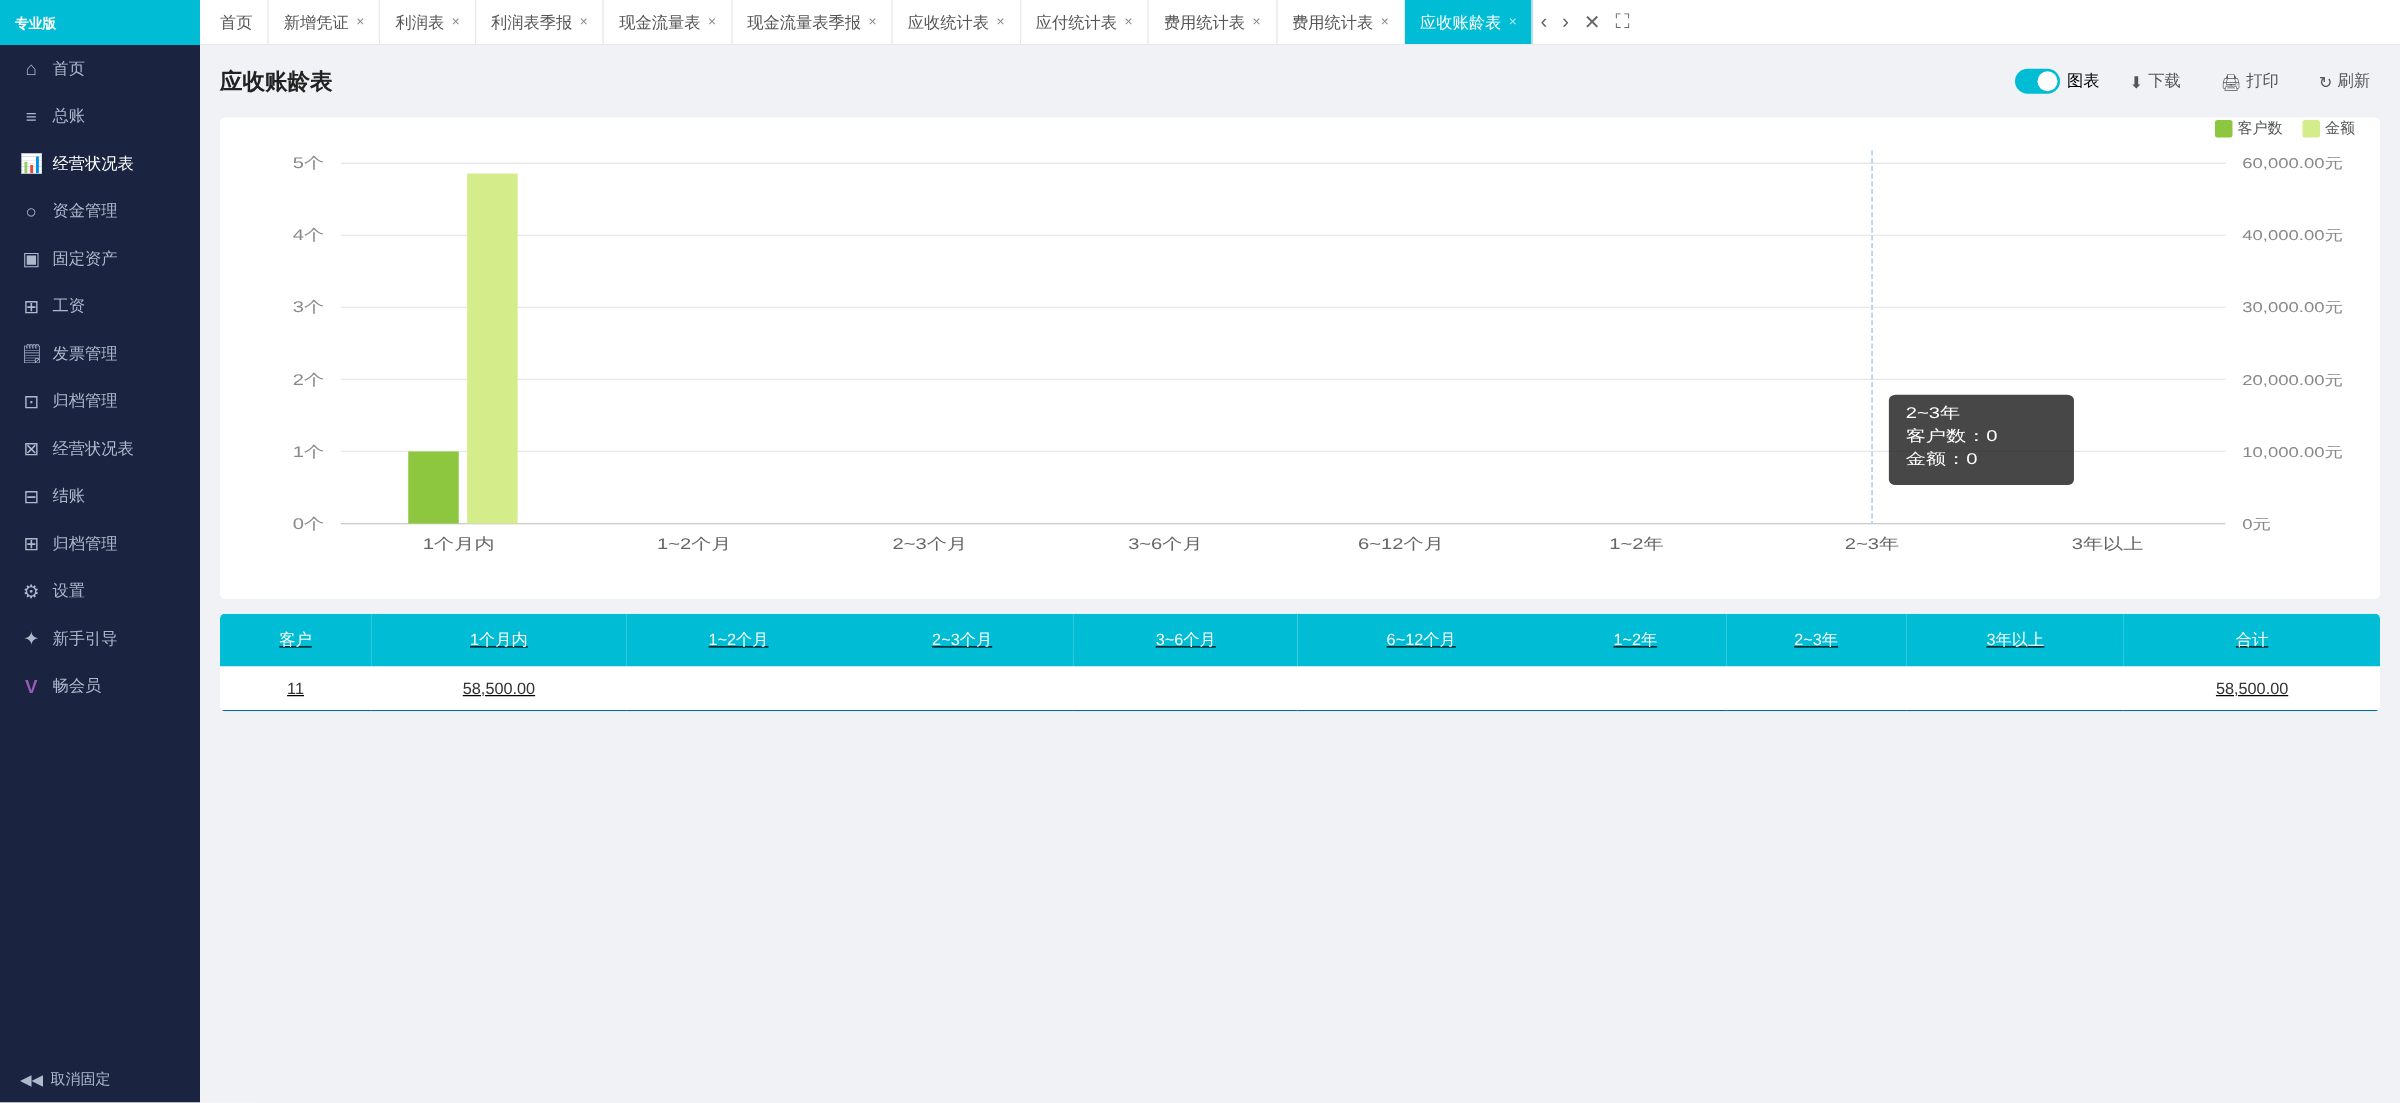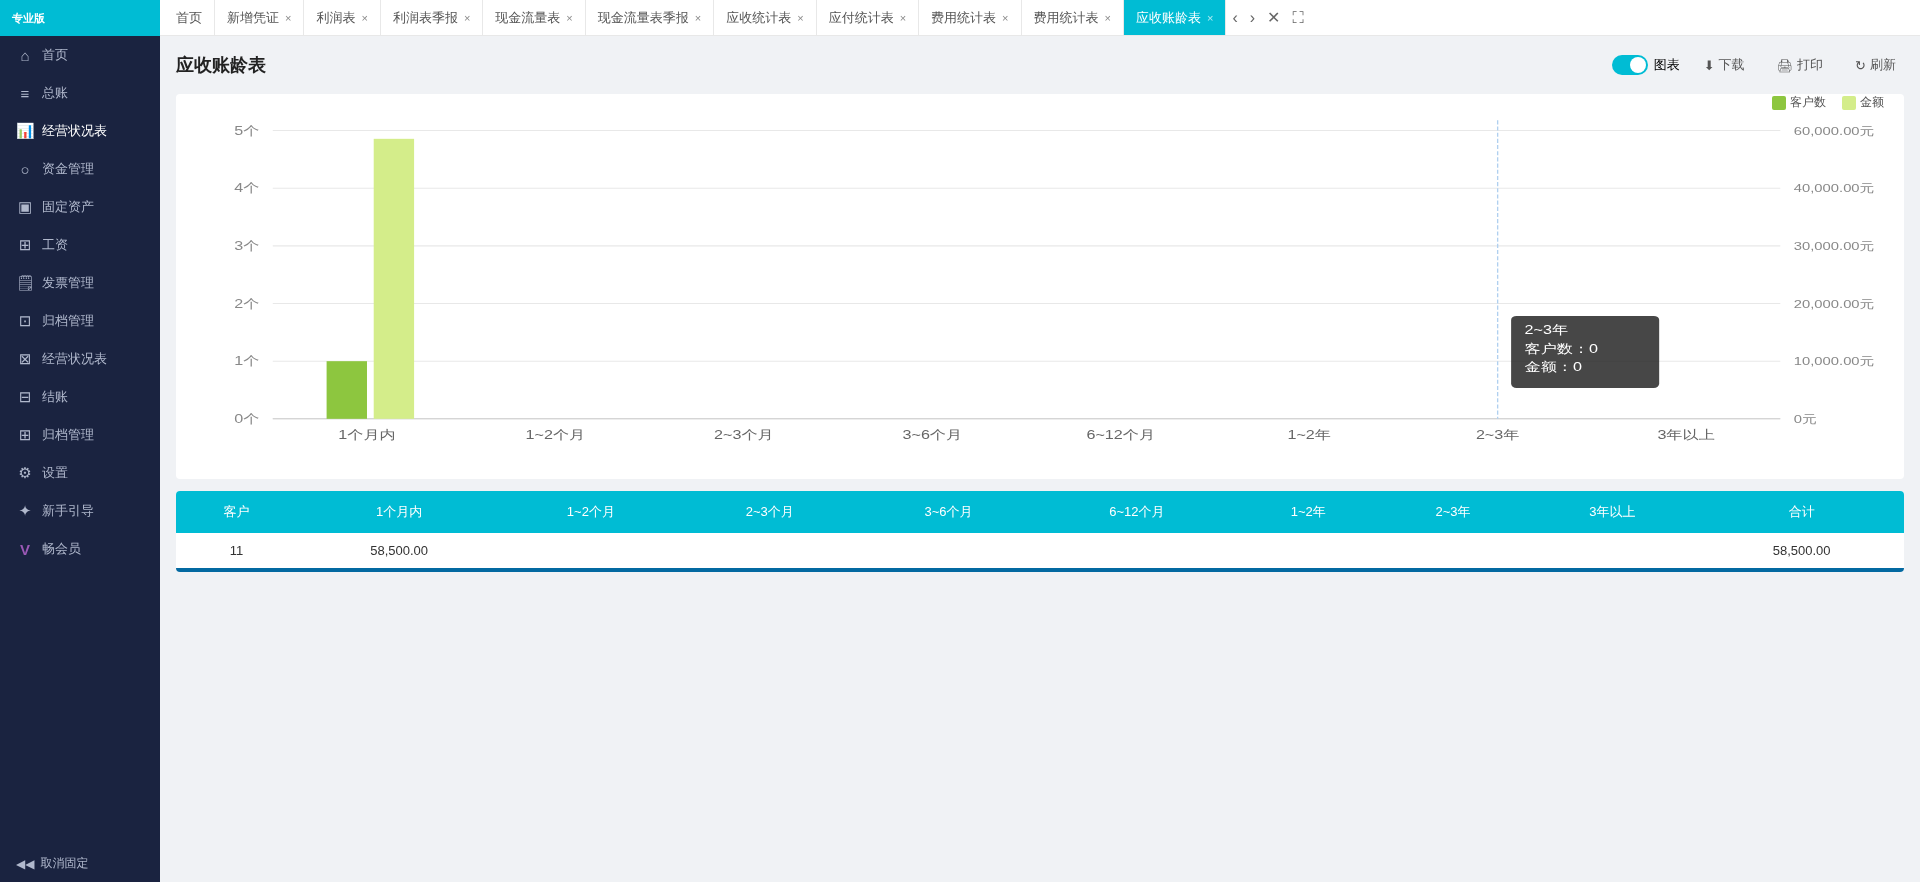--- a/index.html
+++ b/index.html
@@ -177,37 +177,38 @@
     .legend-dot { width: 14px; height: 14px; border-radius: 2px; }
 
     
     .chart-svg { width: 100%; height: 350px; }
 
     
     .table-card {
       background: #fff;
       border-radius: 4px;
       overflow: hidden;
+      text-decoration: underline;
     }
     .data-table {
       width: 100%;
       border-collapse: collapse;
     }
     .data-table thead tr {
       background: #00bcd4;
       color: #fff;
     }
     .data-table thead th {
       padding: 12px 10px;
       text-align: center;
       font-weight: normal;
       font-size: 13px;
     }
     .data-table tbody tr {
-      border-bottom: 4px solid #0369a1;
+      border-bottom: 1px solid #0369a1;
     }
     .data-table tbody td {
       padding: 10px 10px;
       text-align: center;
       font-size: 13px;
       color: #333;
     }
     .data-table tbody tr.total-row td {
       font-weight: bold;
     }

